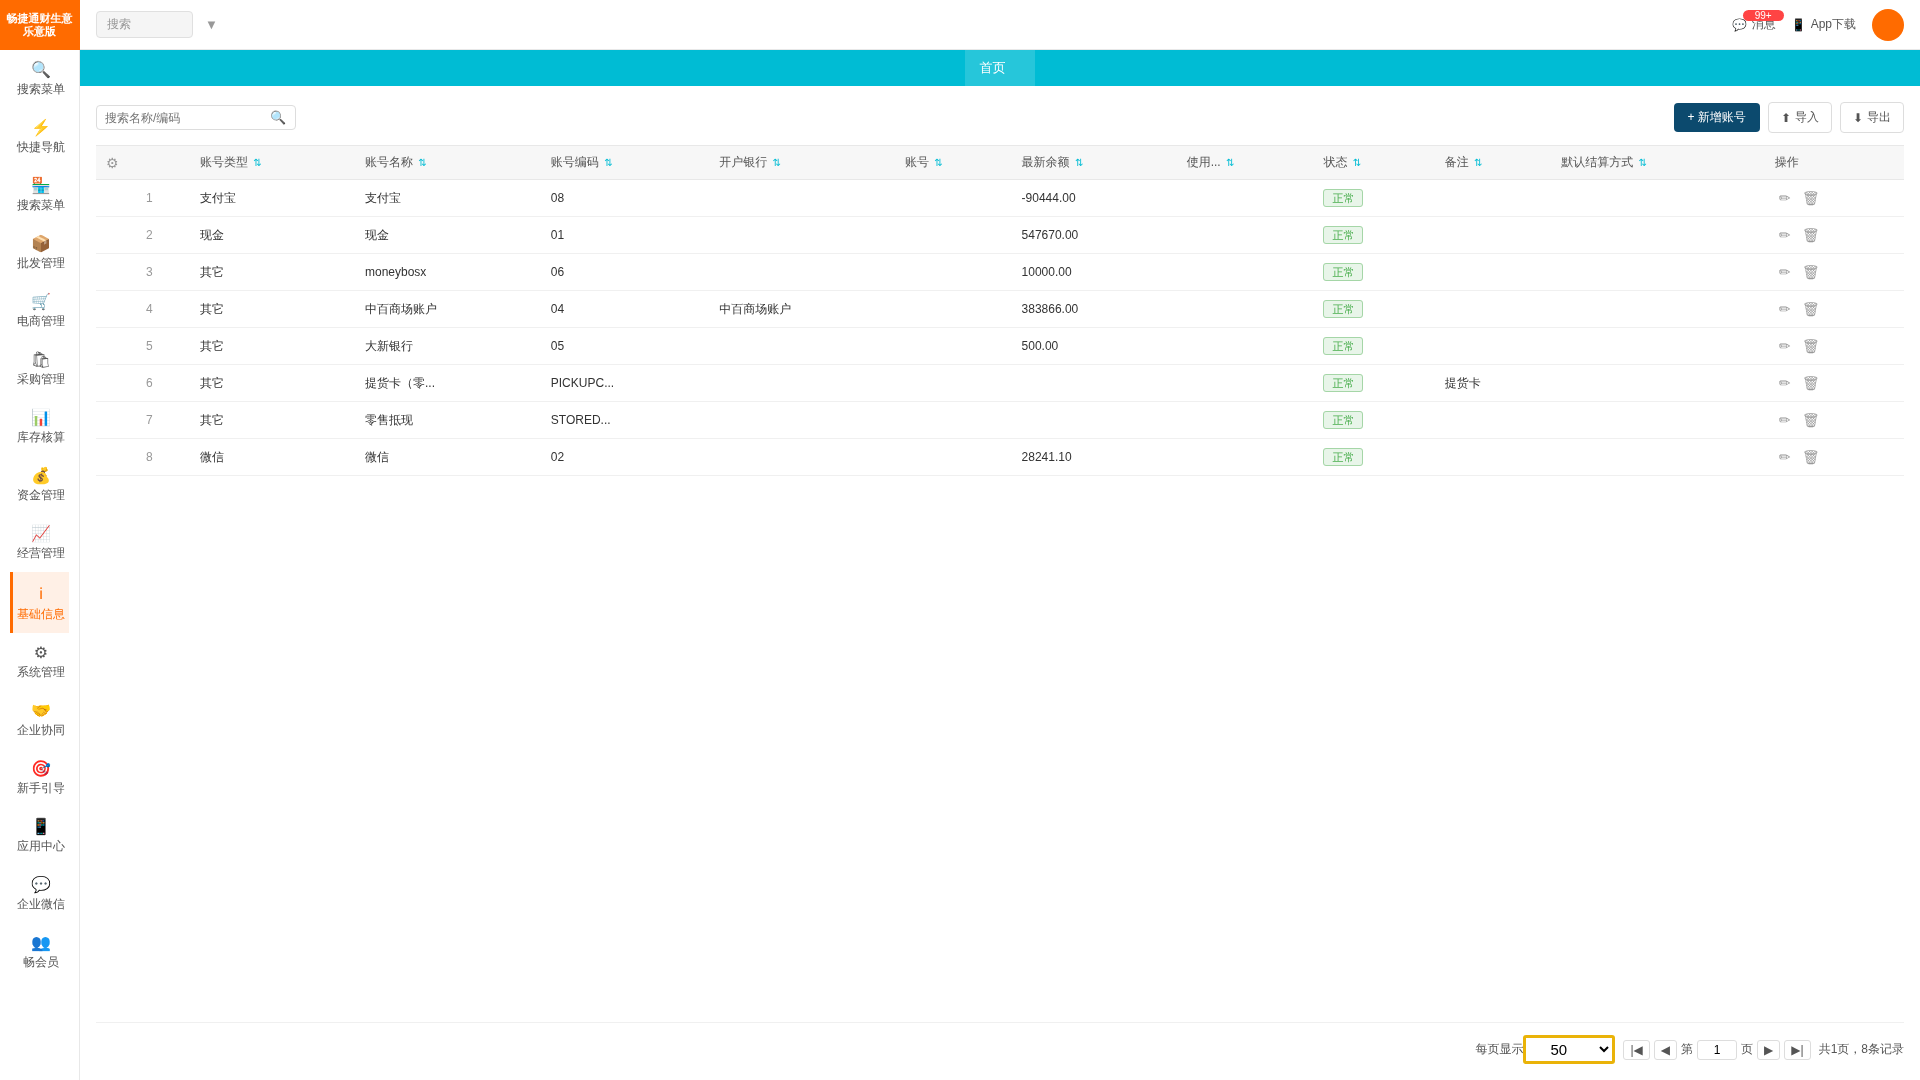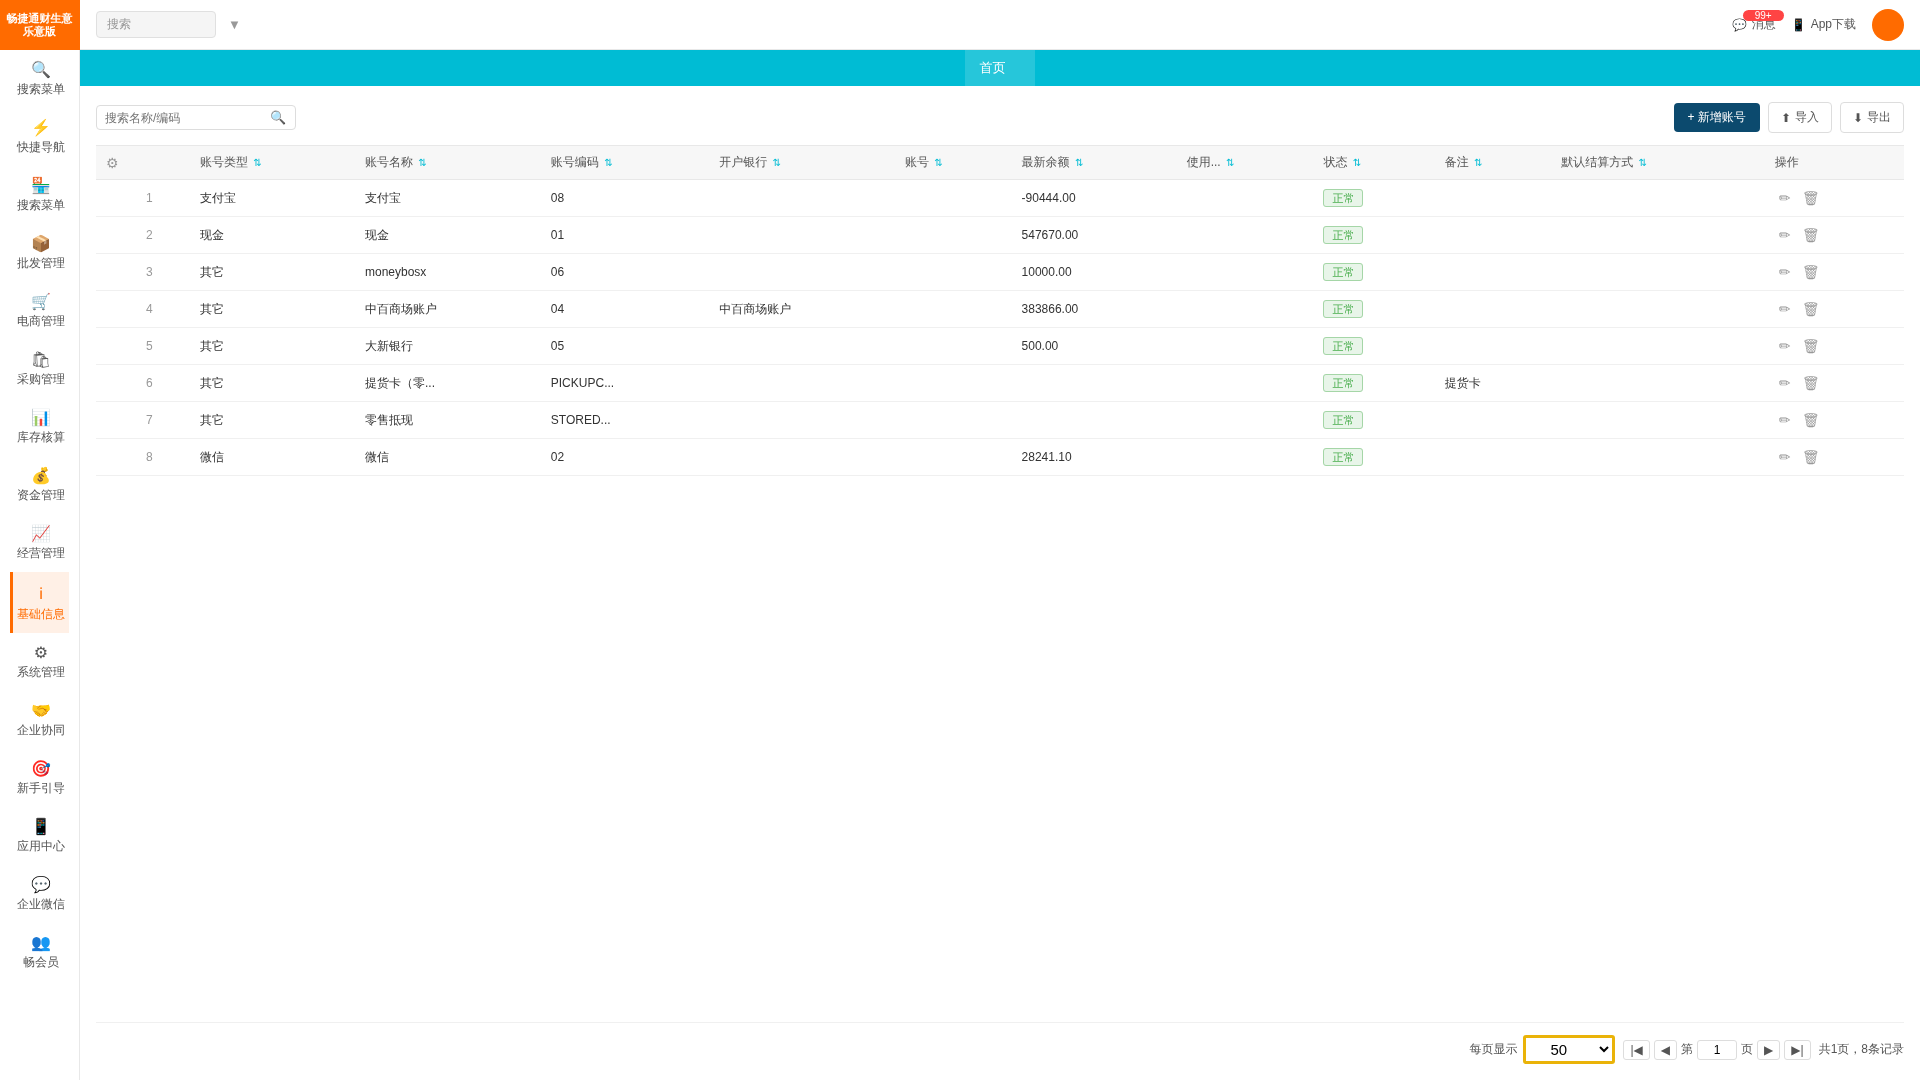--- a/index.html
+++ b/index.html
@@ -64,21 +64,21 @@
       display: flex;
       align-items: center;
       gap: 12px;
     }
     .search-bar {
       background: #f5f5f5;
       border: 1px solid #e0e0e0;
       border-radius: 4px;
       padding: 4px 10px;
       font-size: 12px;
-      width: 120px;
+      width: 97px;
       color: #999;
     }
     .topbar-right {
       display: flex;
       align-items: center;
       gap: 16px;
     }
     .msg-btn {
       display: flex;
       align-items: center;
@@ -274,21 +274,20 @@
       justify-content: flex-end;
       padding: 12px 0 0;
       gap: 8px;
       font-size: 12px;
       color: #555;
       border-top: 1px solid #f0f0f0;
     }
     .page-size-wrap {
       display: flex;
       align-items: center;
-      gap: 6px;
     }
     .page-size-select {
       border: 3px solid #eab308;
       border-radius: 3px;
       padding: 2px 20px;
       font-size: 15px;
       background: #fff;
     }
     .page-nav {
       display: flex;

